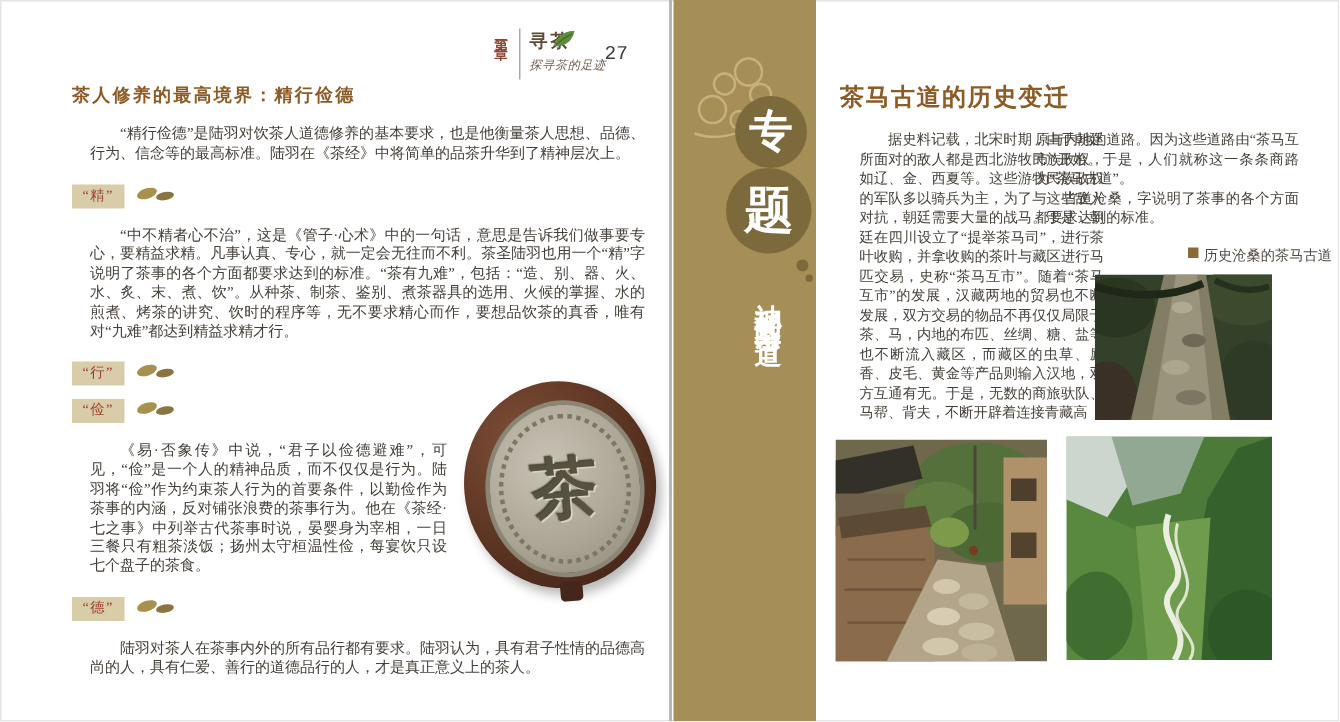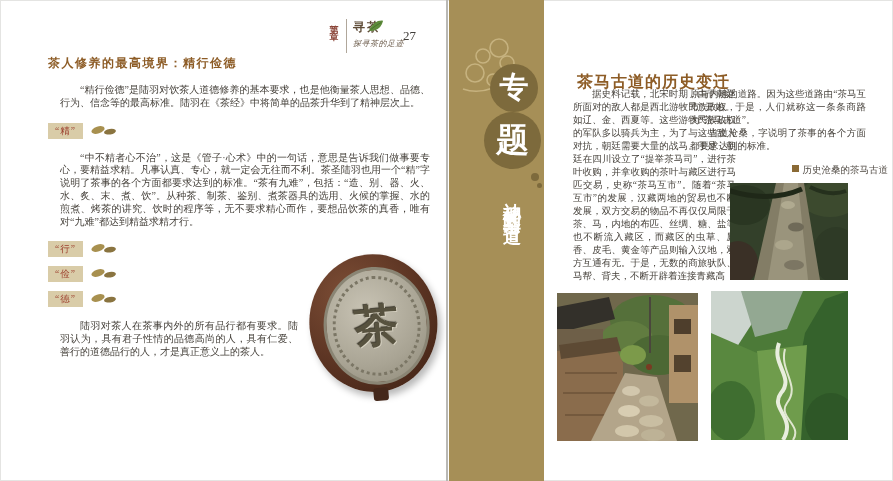--- a/index.html
+++ b/index.html
@@ -8,21 +8,21 @@
     font-family:"Liberation Serif","DejaVu Serif",serif;
     box-shadow:inset 0 0 0 1px #e4e4e2;
   }
   
   .chapter-block{position:absolute;left:327px;top:16px;height:40px;}
   .chapter-vert{writing-mode:vertical-rl;font-size:9px;font-weight:bold;color:#8b4538;letter-spacing:3px;position:absolute;left:0;top:2px;}
   .head-divider{position:absolute;left:19px;top:3px;width:1px;height:34px;background:#b0a79b;}
   .series-name{position:absolute;left:26px;top:3px;font-size:12px;font-weight:bold;color:#5f4c38;letter-spacing:2px;white-space:nowrap;}
   .head-leaf{position:absolute;left:40px;top:2px;}
   .series-sub{position:absolute;left:26px;top:22px;font-size:8px;color:#6d5d4c;white-space:nowrap;letter-spacing:0.5px;font-style:italic;}
-  .page-num{position:absolute;left:76px;top:12px;font-size:13px;color:#3f3c38;font-family:Liberation Serif, serif;}
+  .page-num{position:absolute;left:76px;top:12px;font-size:13px;color:#3f3c38;font-family:Liberation Mono, monospace;}
   
   .lp{position:absolute;left:48px;top:55px;width:394px;color:#403a30;}
   .lp-title{font-size:12px;font-weight:bold;color:#8d5c26;letter-spacing:1.5px;margin:0 0 8px 0;}
   .lp p{font-size:10px;line-height:12.8px;text-align:justify;text-indent:2em;margin:12px;color:#45403a;}
   .badge-row{display:flex;align-items:center;gap:6px;margin:7px 0 4px 0;}
   .badge{background:#d9cca8;color:#9c3e2c;font-size:9.5px;line-height:14px;padding:1px 7px;letter-spacing:1px;}
   .badge-leaf{display:inline-block;}
   .med-float{float:right;width:134px;height:160px;margin:-12px 0 0 10px;position:relative;}
   .medallion{position:absolute;inset:0;transform:rotate(-5deg);}
   .med-outer{position:absolute;left:2px;top:4px;width:128px;height:138px;border-radius:50%;
@@ -38,21 +38,21 @@
   .gutter{position:absolute;left:446px;top:0;width:2px;height:481px;background:#b9b8b4;}
   .band{position:absolute;left:449px;top:0;width:95px;height:481px;background:#a68f57;}
   .band-cloud{position:absolute;left:4px;top:34px;}
   .band-circle{position:absolute;border-radius:50%;background:#7d6a3c;color:#fff;display:flex;align-items:center;justify-content:center;font-weight:bold;}
   .c1{left:41px;top:64px;width:48px;height:48px;font-size:29px;}
   .c2{left:35px;top:112px;width:57px;height:57px;font-size:33px;}
   .band-dot1{position:absolute;left:82px;top:173px;width:8px;height:8px;border-radius:50%;background:#7d6a3c;}
   .band-dot2{position:absolute;left:88px;top:183px;width:5px;height:5px;border-radius:50%;background:#7d6a3c;}
   .band-title{position:absolute;left:51px;top:188px;writing-mode:vertical-rl;color:#ffffff;font-size:18px;font-weight:bold;letter-spacing:4px;}
   
-  .rp-title{position:absolute;left:560px;top:55px;font-size:16px;font-weight:bold;color:#8d5c26;letter-spacing:1px;margin:17px;}
+  .rp-title{position:absolute;left:560px;top:55px;font-size:16px;font-weight:bold;color:#8d5c26;letter-spacing:1px;margin:0;}
   .col{position:absolute;font-size:9.5px;line-height:13px;text-align:justify;color:#45403a;}
   .col p{margin:0;text-indent:2em;}
   .col-1{left:553px;top:88px;width:163px;margin-left:20px;}
   .col-2{left:690px;top:88px;width:176px;}
   .photo-caption{position:absolute;left:701px;top:164px;width:147px;text-align:right;font-size:9.5px;color:#514b44;font-family:"Liberation Sans",sans-serif;padding-left:40px;}
   .caption-bullet{display:inline-block;width:7px;height:7px;background:#8a6a35;margin-right:4px;vertical-align:1px;}
   .photo{position:absolute;display:block;}
   .photo-path{left:730px;top:183px;}
   .photo-valley{left:711px;top:291px;}
   .photo-village{left:557px;top:293px;}
@@ -113,20 +113,21 @@
 
     <div class="badge-row">
       <span class="badge">“俭”</span>
       <span class="badge-leaf">
         <svg width="30" height="12" viewBox="0 0 34 14">
             <ellipse cx="10" cy="7" rx="8" ry="4" transform="rotate(-18 10 7)" fill="#a8904f"></ellipse>
             <ellipse cx="24" cy="9" rx="7" ry="3.2" transform="rotate(-10 24 9)" fill="#8a7440"></ellipse>
           </svg>
       </span>
     </div>
+    <p>《易·否象传》中说，“君子以俭德避难”，可见，“俭”是一个人的精神品质，而不仅仅是行为。陆羽将“俭”作为约束茶人行为的首要条件，以勤俭作为茶事的内涵，反对铺张浪费的茶事行为。他在《茶经·七之事》中列举古代茶事时说，晏婴身为宰相，一日三餐只有粗茶淡饭；扬州太守桓温性俭，每宴饮只设七个盘子的茶食。</p>
 
     <div class="badge-row">
       <span class="badge">“德”</span>
       <span class="badge-leaf">
         <svg width="30" height="12" viewBox="0 0 34 14">
             <ellipse cx="10" cy="7" rx="8" ry="4" transform="rotate(-18 10 7)" fill="#a8904f"></ellipse>
             <ellipse cx="24" cy="9" rx="7" ry="3.2" transform="rotate(-10 24 9)" fill="#8a7440"></ellipse>
           </svg>
       </span>
     </div>

